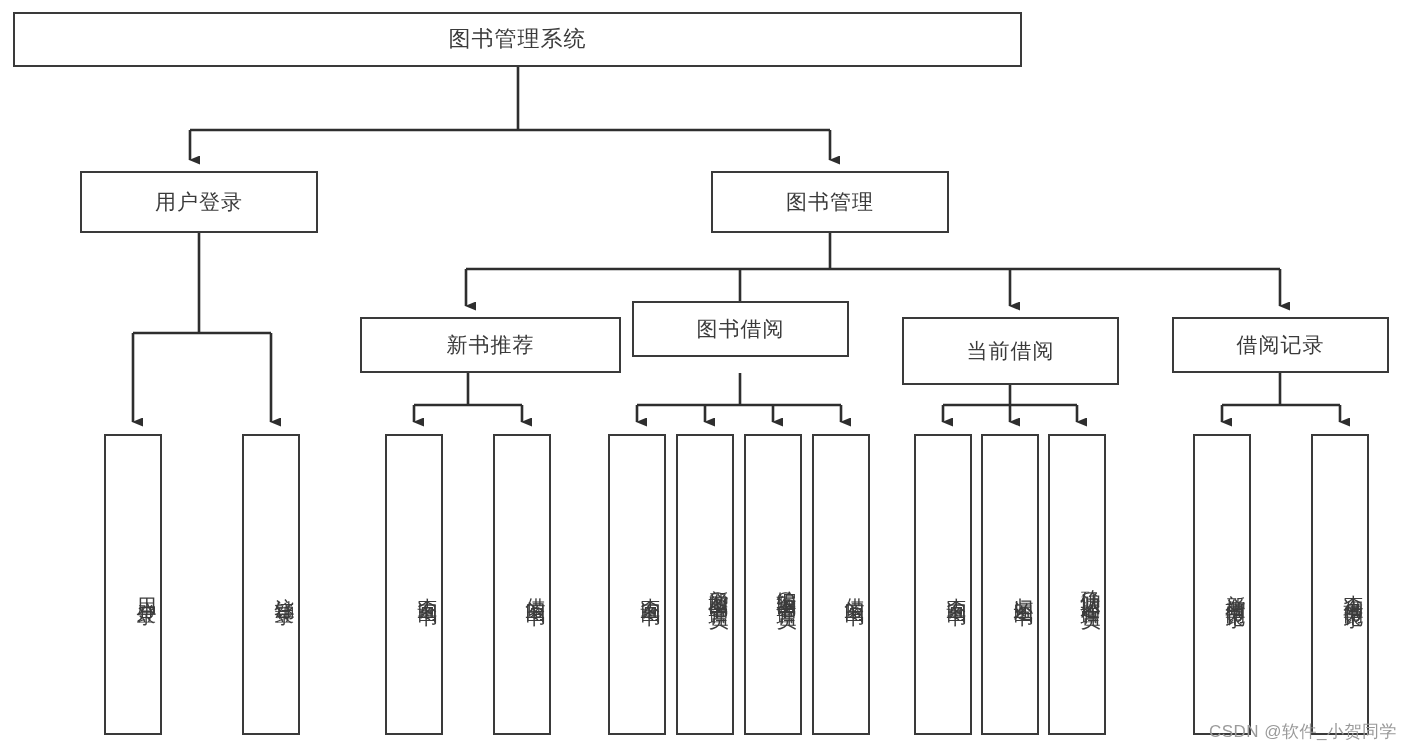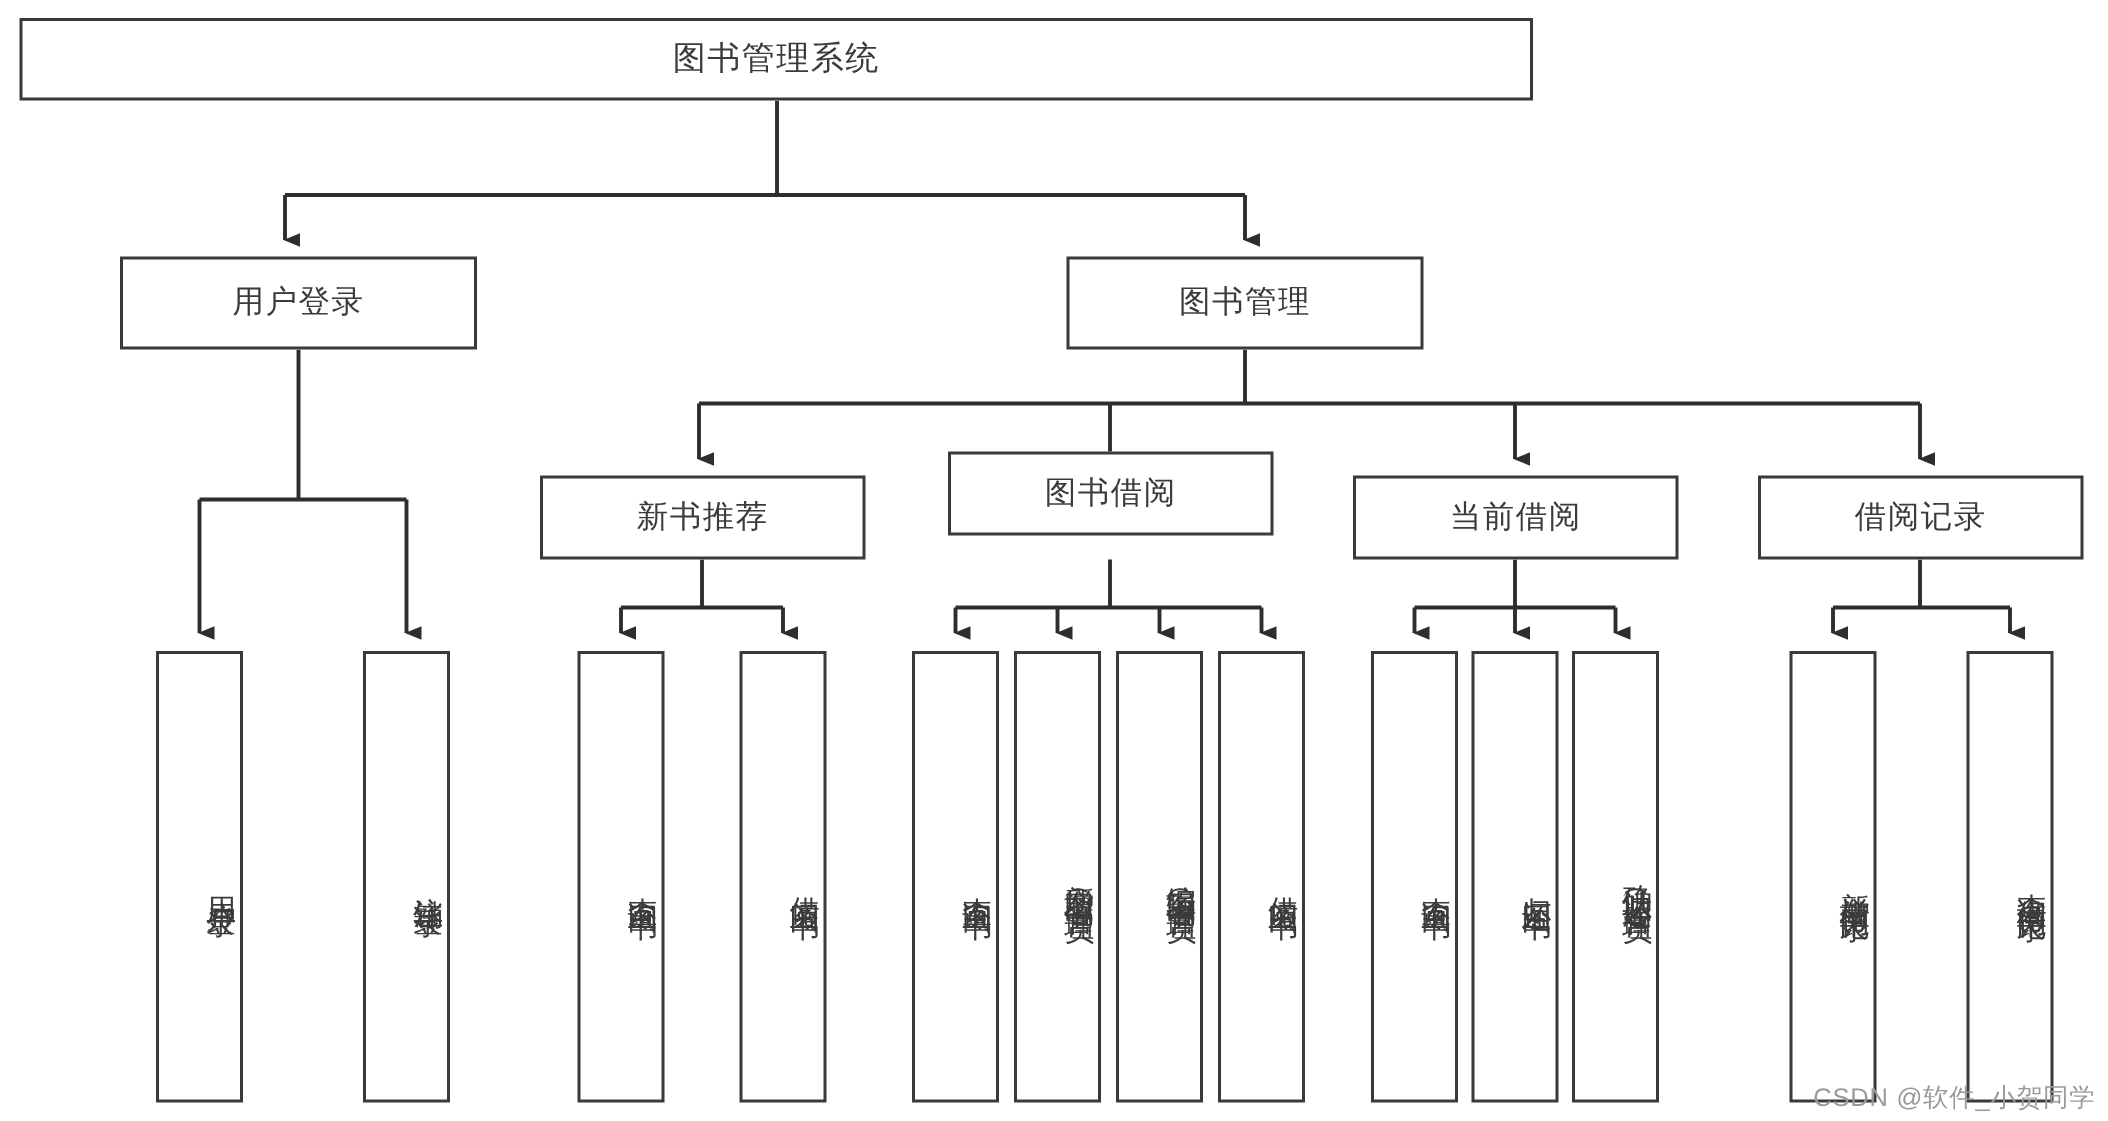--- a/index.html
+++ b/index.html
@@ -130,27 +130,27 @@
     <span>图书管理系统</span>
   </div>
 
   <div class="node horiz" style="left:80px; top:171px; width:238px; height:62px;">
     <span>用户登录</span>
   </div>
   <div class="node horiz" style="left:711px; top:171px; width:238px; height:62px;text-align:center;">
     <span>图书管理</span>
   </div>
 
-  <div class="node horiz" style="left:360px; top:317px; width:217px; height:56px;text-align:right;">
+  <div class="node horiz" style="left:360px; top:317px; width:261px; height:56px;text-align:right;">
     <span>新书推荐</span>
   </div>
   <div class="node horiz" style="left:632px; top:301px; width:217px; height:56px;">
     <span>图书借阅</span>
   </div>
-  <div class="node horiz" style="left:902px; top:317px; width:217px; height:56px;align-items:center;">
+  <div class="node horiz" style="left:902px; top:317px; width:217px; height:68px;align-items:center;">
     <span>当前借阅</span>
   </div>
   <div class="node horiz" style="left:1172px; top:317px; width:217px; height:56px;">
     <span>借阅记录</span>
   </div>
 
   <div class="node vert" style="left:104px; top:434px; width:58px; height:301px;">
     <span class="vtext">用户登录</span>
   </div>
   <div class="node vert" style="left:242px; top:434px; width:58px; height:301px;">

